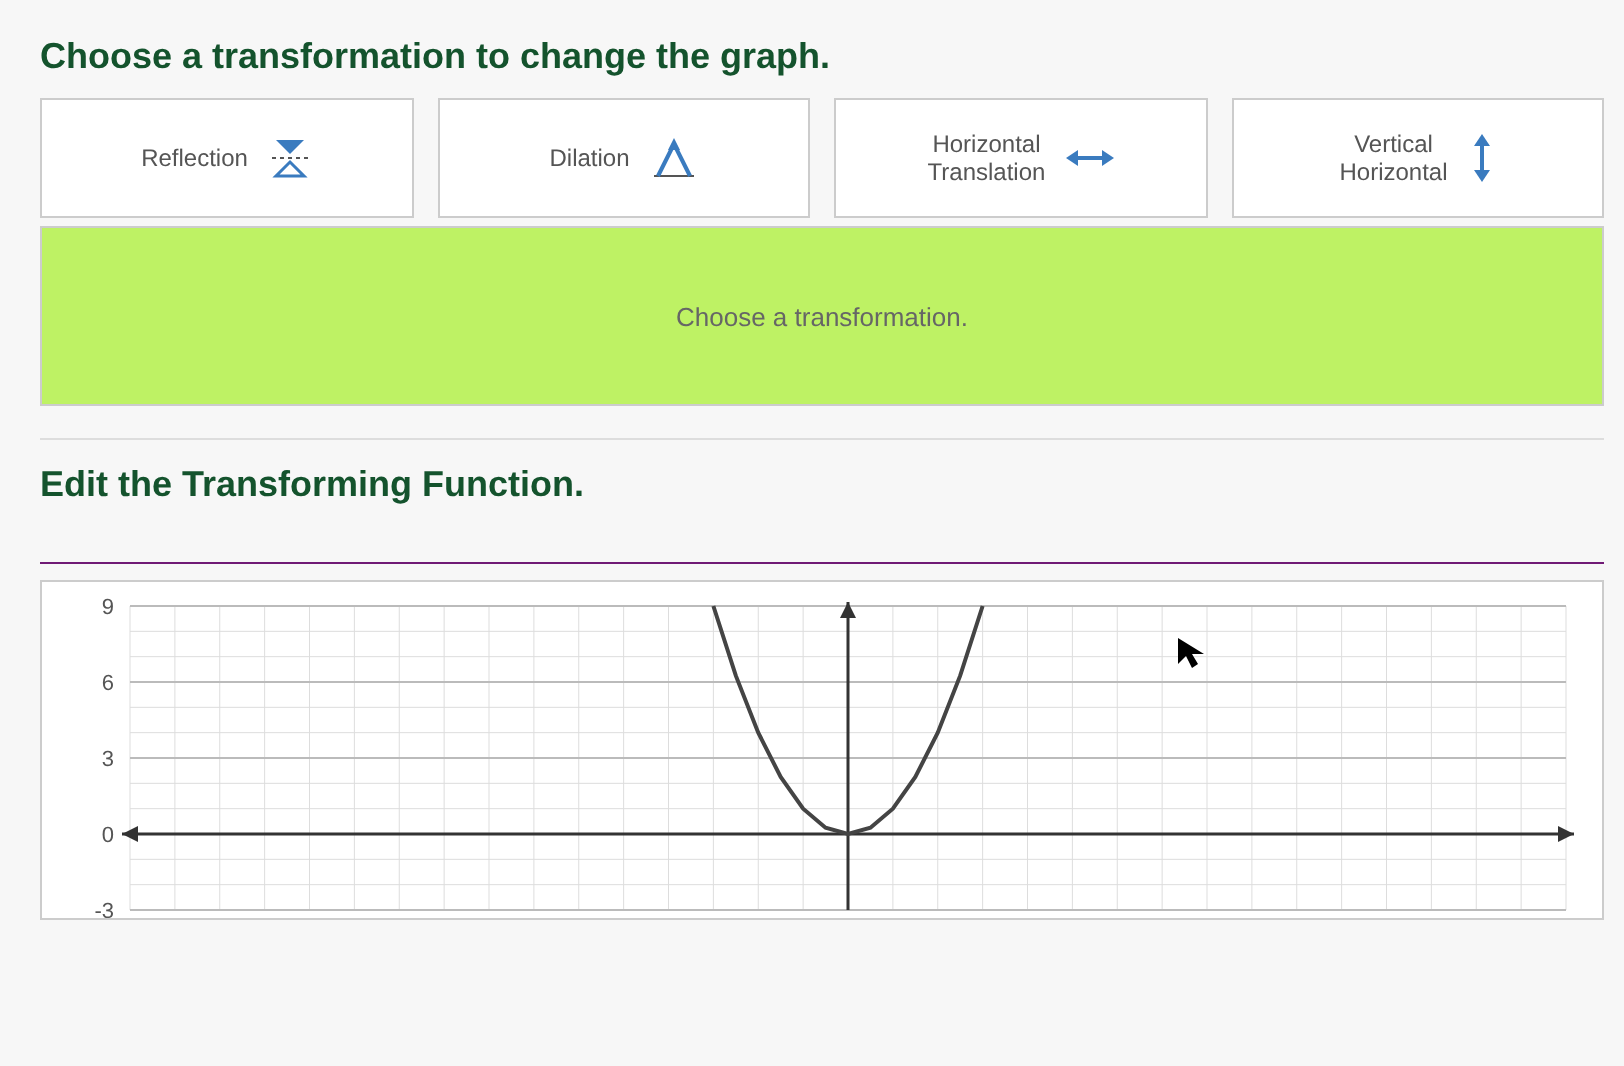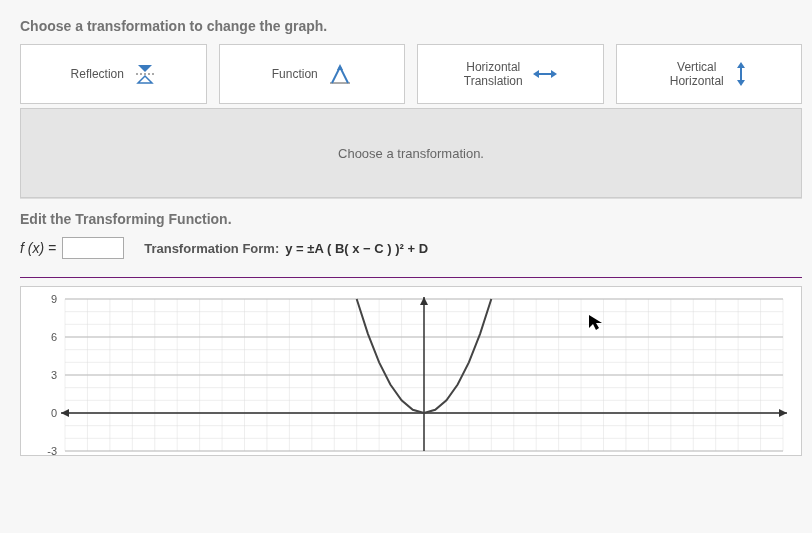--- a/index.html
+++ b/index.html
@@ -8,23 +8,23 @@
     background: #f7f7f7;
     width: 812px;
     height: 533px;
     overflow: hidden;
     color: #333;
   }
   .page {
     padding: 18px 10px 0 20px;
   }
   .section-title {
-    font-size: 14px;
+    font-size: 18px;
     font-weight: bold;
-    color: #737373;
+    color: #14532d;
     margin-bottom: 10px;
   }
   .trans-grid {
     display: grid;
     grid-template-columns: 1fr 1fr 1fr 1fr;
     gap: 12px;
     margin-bottom: 4px;
     border-radius: 24px;
   }
   .trans-btn {
@@ -38,27 +38,28 @@
     cursor: pointer;
     font-size: 12px;
     color: #555;
     line-height: 1.2;
     text-align: center;
   }
   .trans-btn .txt { white-space: pre-line; }
   .trans-btn svg { flex-shrink: 0; }
   .choose-area {
     border: 1px solid #ccc;
-    background: #e5e5e5;
+    background: #bef264;
     height: 90px;
     display: flex;
     align-items: center;
     justify-content: center;
     font-size: 13px;
     color: #666;
+    margin-bottom: 16px;
   }
   .edit-section {
     border-top: 1px solid #ddd;
     border-bottom: 1px solid #701a75;
     padding: 12px 0 18px 0;
     margin-bottom: 8px;
   }
   .fx-row {
     display: flex;
     align-items: center;
@@ -108,21 +109,21 @@
     <div class="trans-btn">
       <span class="txt">Reflection</span>
       <svg width="22" height="22" viewBox="0 0 22 22">
         <polygon points="4,2 18,2 11,9" fill="#3a7bbf"></polygon>
         <line x1="2" y1="11" x2="20" y2="11" stroke="#555" stroke-width="1" stroke-dasharray="2,2"></line>
         <polygon points="4,20 18,20 11,13" fill="none" stroke="#3a7bbf" stroke-width="1.5"></polygon>
       </svg>
     </div>
 
     <div class="trans-btn">
-      <span class="txt">Function</span>
+      <span class="txt">Dilation</span>
       <svg width="24" height="22" viewBox="0 0 24 22">
         <line x1="2" y1="20" x2="22" y2="20" stroke="#555" stroke-width="1"></line>
         <line x1="4" y1="20" x2="12" y2="4" stroke="#3a7bbf" stroke-width="2"></line>
         <line x1="20" y1="20" x2="12" y2="4" stroke="#3a7bbf" stroke-width="2"></line>
         <polygon points="12,1 9,7 15,7" fill="#3a7bbf"></polygon>
       </svg>
     </div>
 
     <div class="trans-btn">
       <span class="txt">Horizontal
@@ -144,26 +145,20 @@
       </svg>
     </div>
   </div>
 
   <div class="choose-area">
     <span>Choose a transformation.</span>
   </div>
 
   <div class="edit-section">
     <div class="section-title">Edit the Transforming Function.</div>
-    <div class="fx-row">
-      <span class="label">f (x) =</span>
-      <input class="fx-input" type="text" value="" style="">
-      <span class="tf-label">Transformation Form:</span>
-      <span class="tf-formula">y = ±A ( B( x − C ) )² + D</span>
-    </div>
   </div>
 
   <div class="graph-panel">
     <svg class="graph-svg" width="760" height="160" viewBox="0 0 760 160">
         <line x1="36" y1="4" x2="36" y2="156" stroke="#ddd" stroke-width="0.5"></line>
         <line x1="58.4375" y1="4" x2="58.4375" y2="156" stroke="#ddd" stroke-width="0.5"></line>
         <line x1="80.875" y1="4" x2="80.875" y2="156" stroke="#ddd" stroke-width="0.5"></line>
         <line x1="103.3125" y1="4" x2="103.3125" y2="156" stroke="#ddd" stroke-width="0.5"></line>
         <line x1="125.75" y1="4" x2="125.75" y2="156" stroke="#ddd" stroke-width="0.5"></line>
         <line x1="148.1875" y1="4" x2="148.1875" y2="156" stroke="#ddd" stroke-width="0.5"></line>

